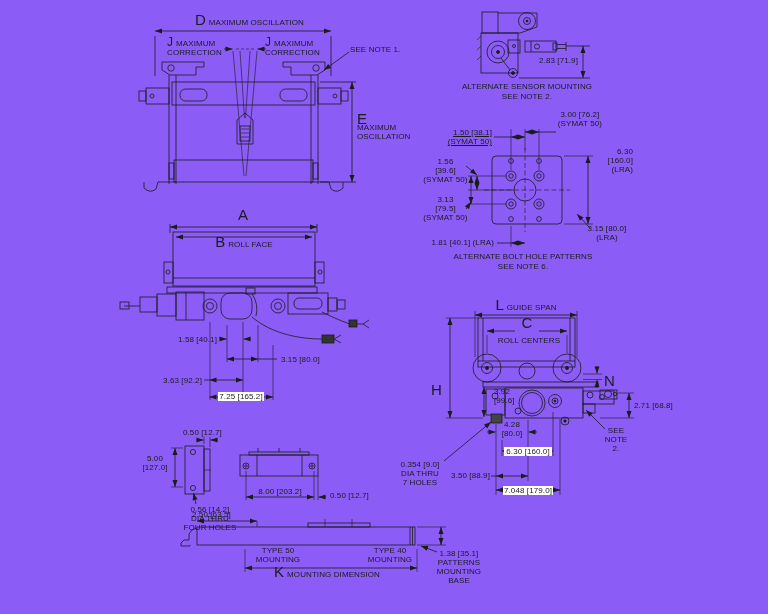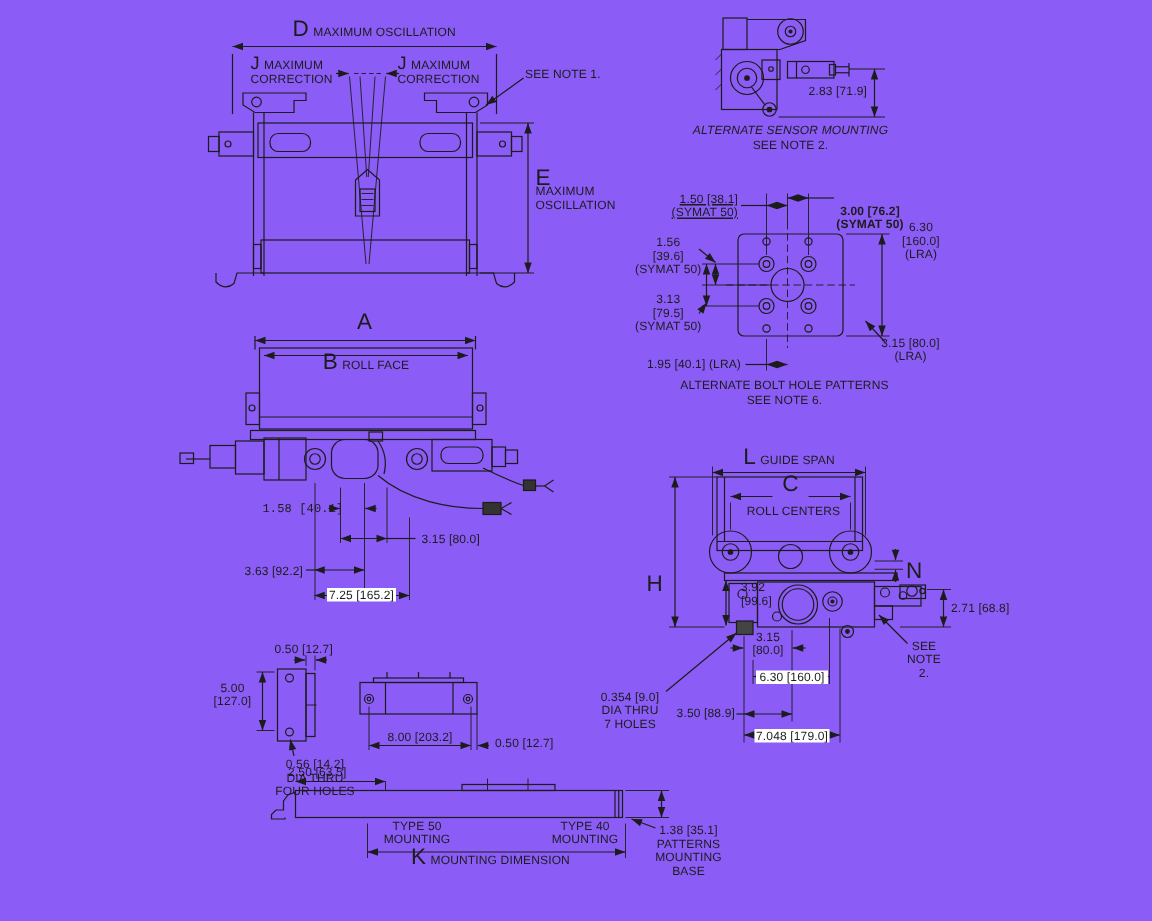--- a/index.html
+++ b/index.html
@@ -326,77 +326,77 @@
   <div>CORRECTION</div>
 </div>
 <div class="lbl" style="left:350px;top:45px;">SEE NOTE 1.</div>
 <div class="lbl" style="left:357px;top:114px;">
   <div class="big">E</div>
   <div>MAXIMUM</div>
   <div>OSCILLATION</div>
 </div>
 
 <div class="lbl rt" style="left:536px;top:56px;width:42px;">2.83 [71.9]</div>
-<div class="lbl ctr" style="left:447px;top:82px;width:160px;font-style:italic;">ALTERNATE SENSOR MOUNTING</div>
+<div class="lbl ctr" style="left:447px;top:82px;width:160px;">ALTERNATE SENSOR MOUNTING</div>
 <div class="lbl ctr" style="left:447px;top:92px;width:160px;">SEE NOTE 2.</div>
 
 <div class="lbl rt" style="left:445px;top:128px;width:47px;text-decoration:underline;">
   <div>1.50 [38.1]</div>
   <div>(SYMAT 50)</div>
 </div>
-<div class="lbl ctr" style="left:552px;top:136px;width:56px;font-weight:bold;">
+<div class="lbl ctr" style="left:552px;top:110px;width:56px;">
   <div>3.00 [76.2]</div>
   <div>(SYMAT 50)</div>
 </div>
-<div class="lbl ctr" style="left:595px;top:147px;width:38px;">
+<div class="lbl ctr" style="left:595px;top:147px;width:38px;text-align:right;">
   <div>6.30</div>
   <div>[160.0]</div>
   <div>(LRA)</div>
 </div>
 <div class="lbl ctr" style="left:423px;top:157px;width:45px;">
   <div>1.56</div>
   <div>[39.6]</div>
   <div>(SYMAT 50)</div>
 </div>
 <div class="lbl ctr" style="left:423px;top:195px;width:45px;">
   <div>3.13</div>
   <div>[79.5]</div>
   <div>(SYMAT 50)</div>
 </div>
-<div class="lbl rt" style="left:430px;top:238px;width:64px;">1.95 [40.1] (LRA)</div>
+<div class="lbl rt" style="left:430px;top:238px;width:64px;">1.81 [40.1] (LRA)</div>
 <div class="lbl ctr" style="left:584px;top:224px;width:46px;">
   <div>3.15 [80.0]</div>
   <div>(LRA)</div>
 </div>
 <div class="lbl ctr" style="left:443px;top:252px;width:160px;">ALTERNATE BOLT HOLE PATTERNS</div>
 <div class="lbl ctr" style="left:443px;top:262px;width:160px;">SEE NOTE 6.</div>
 
 <div class="lbl ctr big" style="left:233px;top:210px;width:20px;">A</div>
 <div class="lbl ctr" style="left:194px;top:237px;width:100px;">
   <span class="big">B</span><span class="gap">ROLL FACE</span>
 </div>
-<div class="lbl rt" style="left:175px;top:335px;width:42px;font-family:Liberation Mono, monospace;">1.58 [40.1]</div>
+<div class="lbl rt" style="left:175px;top:335px;width:42px;">1.58 [40.1]</div>
 <div class="lbl" style="left:281px;top:355px;">3.15 [80.0]</div>
 <div class="lbl rt" style="left:160px;top:376px;width:42px;">3.63 [92.2]</div>
 <div class="lbl ctr wbg" style="left:218px;top:392px;width:46px;">7.25 [165.2]</div>
 
 <div class="lbl ctr" style="left:466px;top:300px;width:120px;">
   <span class="big">L</span><span class="gap">GUIDE SPAN</span>
 </div>
 <div class="lbl ctr big" style="left:517px;top:318px;width:20px;">C</div>
 <div class="lbl ctr" style="left:487px;top:336px;width:84px;">ROLL CENTERS</div>
 <div class="lbl big" style="left:431px;top:385px;">H</div>
 <div class="lbl ctr" style="left:450px;top:387px;width:34px;padding-left:44px;">
   <div>3.92</div>
   <div>[99.6]</div>
 </div>
 <div class="lbl big" style="left:604px;top:376px;">N</div>
 <div class="lbl" style="left:634px;top:401px;">2.71 [68.8]</div>
 <div class="lbl ctr" style="left:495px;top:420px;width:34px;">
-  <div>3.15</div>
+  <div>4.28</div>
   <div>[80.0]</div>
 </div>
 <div class="lbl ctr wbg" style="left:504px;top:447px;width:48px;">6.30 [160.0]</div>
 <div class="lbl rt" style="left:448px;top:471px;width:42px;">3.50 [88.9]</div>
 <div class="lbl ctr wbg" style="left:503px;top:486px;width:50px;">7.048 [179.0]</div>
 <div class="lbl ctr" style="left:596px;top:426px;width:40px;">
   <div>SEE</div>
   <div>NOTE</div>
   <div>2.</div>
 </div>

